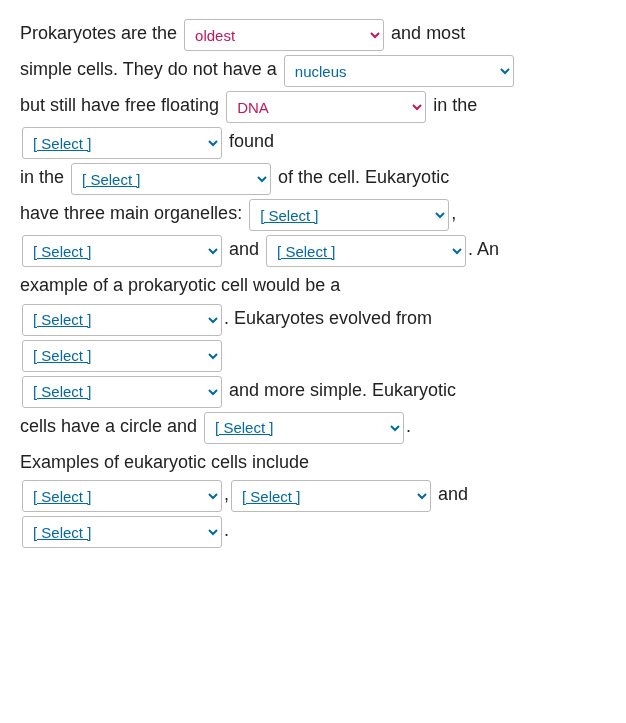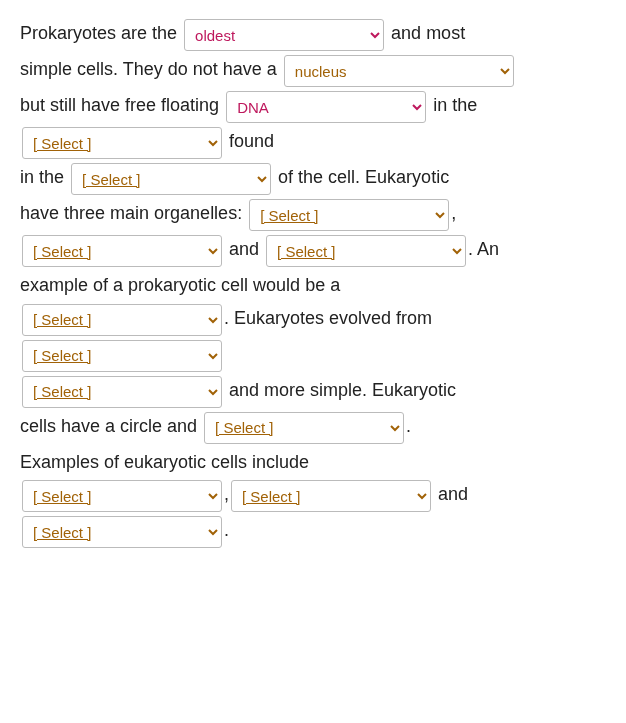--- a/index.html
+++ b/index.html
@@ -17,21 +17,21 @@
       flex-wrap: wrap;
       align-items: flex-start;
       line-height: 1.7;
       margin-bottom: 2px;
     }
     .text-span {
       white-space: pre;
     }
     select {
       font-size: 15px;
-      color: #a16207;
+      color: #0369a1;
       background: #fff;
       border: 1.5px solid #bbb;
       border-radius: 3px;
       padding: 2px 22px 2px 6px;
       height: 32px;
       cursor: pointer;
       appearance: auto;
       -webkit-appearance: auto;
       vertical-align: middle;
       margin: 1px 2px;

